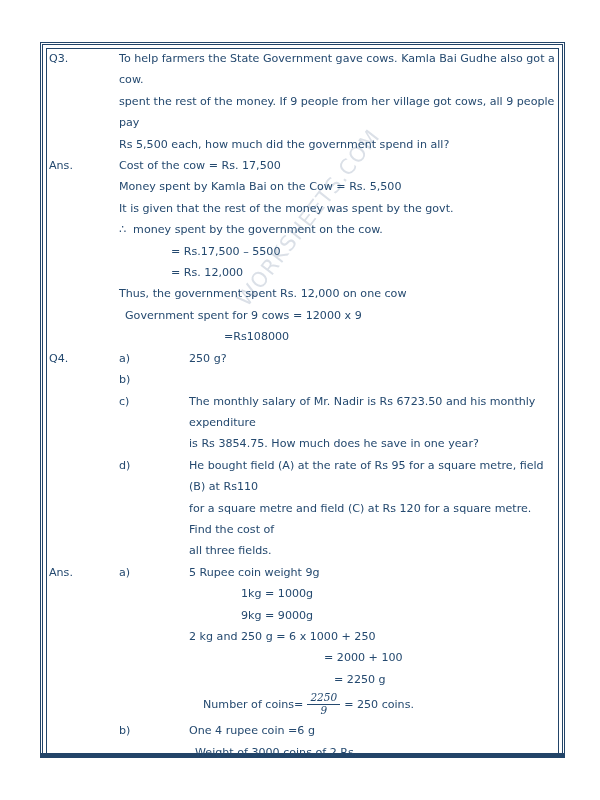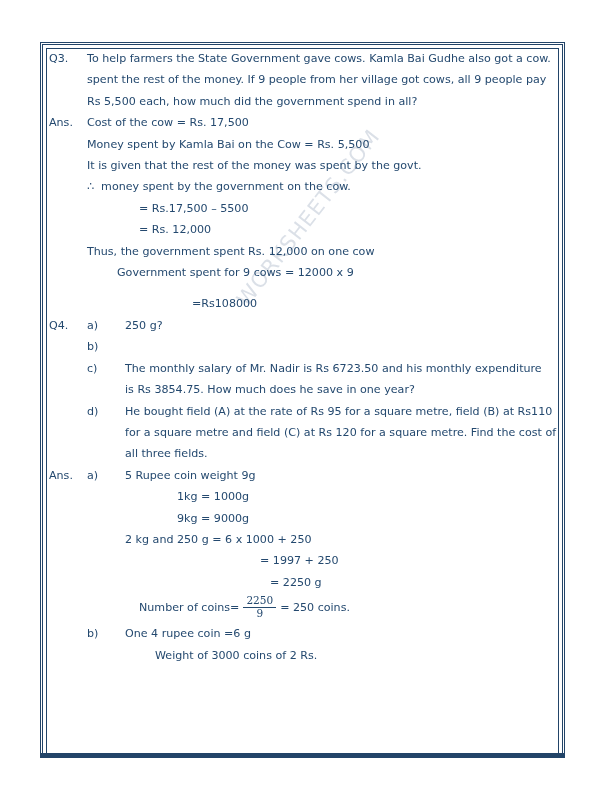--- a/index.html
+++ b/index.html
@@ -81,57 +81,59 @@
     top: 48px;
     width: 508px;
     color: #24496f;
     font-size: 11.1px;
   }
 
   .row {
     display: flex;
     align-items: flex-start;
     line-height: 21.4px;
+    gap: 32px;
   }
   .col-label {
     flex: 0 0 38px;
     white-space: nowrap;
   }
   .col-sub {
     flex: 0 0 38px;
     white-space: nowrap;
   }
   .col-body {
     flex: 1 1 auto;
     min-width: 0;
   }
 
   
   .tline { line-height: 21.4px; white-space: pre-wrap; }
 
   .indent-1 { padding-left: 0; }
   .indent-3 { padding-left: 52px; }
-  .indent-4 { padding-left: 105px; margin-top: 10px; }
+  .indent-4 { padding-left: 105px; }
   .indent-5 { padding-left: 135px; }
   .indent-6 { padding-left: 145px; }
-  .indent-7 { padding-left: 6px; margin-left: 24px; }
+  .indent-7 { padding-left: 6px; }
   .indent-8 { padding-left: 14px; }
 
   
   .frac {
     display: inline-flex;
     flex-direction: column;
     align-items: center;
     vertical-align: middle;
     font-family: "DejaVu Serif", serif;
     font-size: 10.5px;
     line-height: 1.08;
     margin: 0 4px;
     position: relative;
     top: -1px;
+    font-style: italic;
   }
   .frac .num { padding: 0 3px; }
   .frac .den {
     padding: 0 3px;
     border-top: 1px solid #24496f;
     width: 100%;
     text-align: center;
     box-sizing: border-box;
   }
   .inline-mid { display: inline-flex; align-items: center; }
@@ -206,21 +208,21 @@
     </div>
 
     <div class="row">
       <div class="col-label">Ans.</div>
       <div class="col-sub">a)</div>
       <div class="col-body">
         <div class="tline">5 Rupee coin weight 9g</div>
         <div class="tline indent-3">1kg = 1000g</div>
         <div class="tline indent-3">9kg = 9000g</div>
         <div class="tline indent-1">2 kg and 250 g = 6 x 1000 + 250</div>
-        <div class="tline indent-5">= 1997 + 250</div>
+        <div class="tline indent-5">= 2000 + 100</div>
         <div class="tline indent-6">= 2250 g</div>
 
         <div class="tline indent-8 inline-mid" style="line-height:30px;">
           <span>Number of coins=</span>
           <span class="frac">
             <span class="num">2250</span>
             <span class="den">9</span>
           </span>
           <span>= 250 coins.</span>
         </div>

